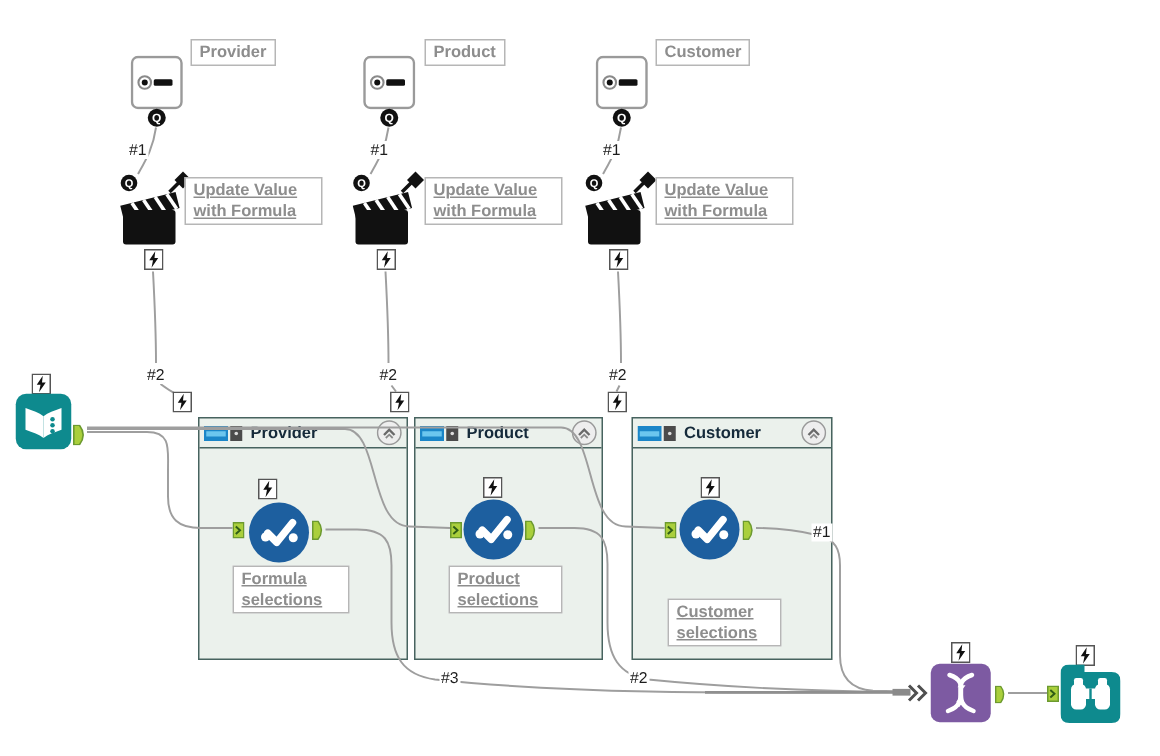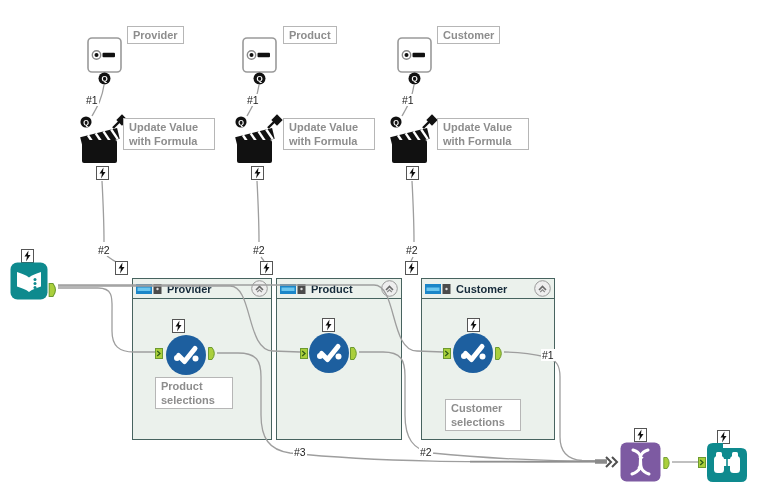--- a/index.html
+++ b/index.html
@@ -1,21 +1,21 @@
 <!DOCTYPE html>
 <html><head>
 <meta charset="utf-8">
 <style>
   html,body{margin:0;padding:0;background:#fff;}
   .canvas{position:relative;width:773px;height:504px;background:#ffffff;
           font-family:"Liberation Sans",sans-serif;overflow:hidden;}
   .abs{position:absolute;}
   .label-box{position:absolute;background:#fff;border:1px solid #b6b6b6;color:#8d8d8d;
              font-size:11px;font-weight:bold;line-height:14px;padding:1px 5px;white-space:nowrap;}
-  .label-box.wrap{white-space:normal;}
+  .label-box.wrap{white-space:normal;text-decoration:underline;}
   .conn-label{position:absolute;background:#fff;color:#1c1c1c;font-size:10.5px;line-height:12px;padding:0 1px;}
   .tc{position:absolute;background:#ebf1ec;border:1px solid #47635f;box-sizing:border-box;}
   .tc-header{position:absolute;left:0;right:0;top:0;height:20px;border-bottom:1px solid #47635f;
              display:flex;align-items:center;padding:0 3px;gap:5px;box-sizing:border-box;}
   .tc-title{font-size:11px;font-weight:bold;color:#152a3a;}
   .tc-collapse{margin-left:auto;flex:0 0 auto;}
   .wires{position:absolute;left:0;top:0;pointer-events:none;}
   .hiddefs{position:absolute;width:0;height:0;overflow:hidden;}
 </style>
 </head>
@@ -241,21 +241,22 @@
     </svg>
   <svg class="abs" style="left:208px;top:347px" width="9" height="13">
       <use href="#out-anchor-sym"></use>
     </svg>
   <svg class="abs" style="left:350px;top:347px" width="9" height="13">
       <use href="#out-anchor-sym"></use>
     </svg>
   <svg class="abs" style="left:495px;top:347px" width="9" height="13">
       <use href="#out-anchor-sym"></use>
     </svg>
-  <div class="label-box wrap" style="left:155px;top:377px;width:66px">Product selections</div>
+  <div class="label-box wrap" style="left:155px;top:377px;width:66px">Formula selections</div>
+  <div class="label-box wrap" style="left:299px;top:377px;width:64px">Product selections</div>
   <div class="label-box wrap" style="left:445px;top:399px;width:64px">Customer selections</div>
 
   <div class="conn-label" style="left:293px;top:446px">#3</div>
   <div class="conn-label" style="left:419px;top:446px">#2</div>
   <div class="conn-label" style="left:541px;top:349px">#1</div>
 
   <svg class="abs" style="left:634px;top:428px" width="13" height="14">
       <use href="#boltchip"></use>
     </svg>
   <svg class="abs" style="left:605px;top:456px" width="14" height="12">

